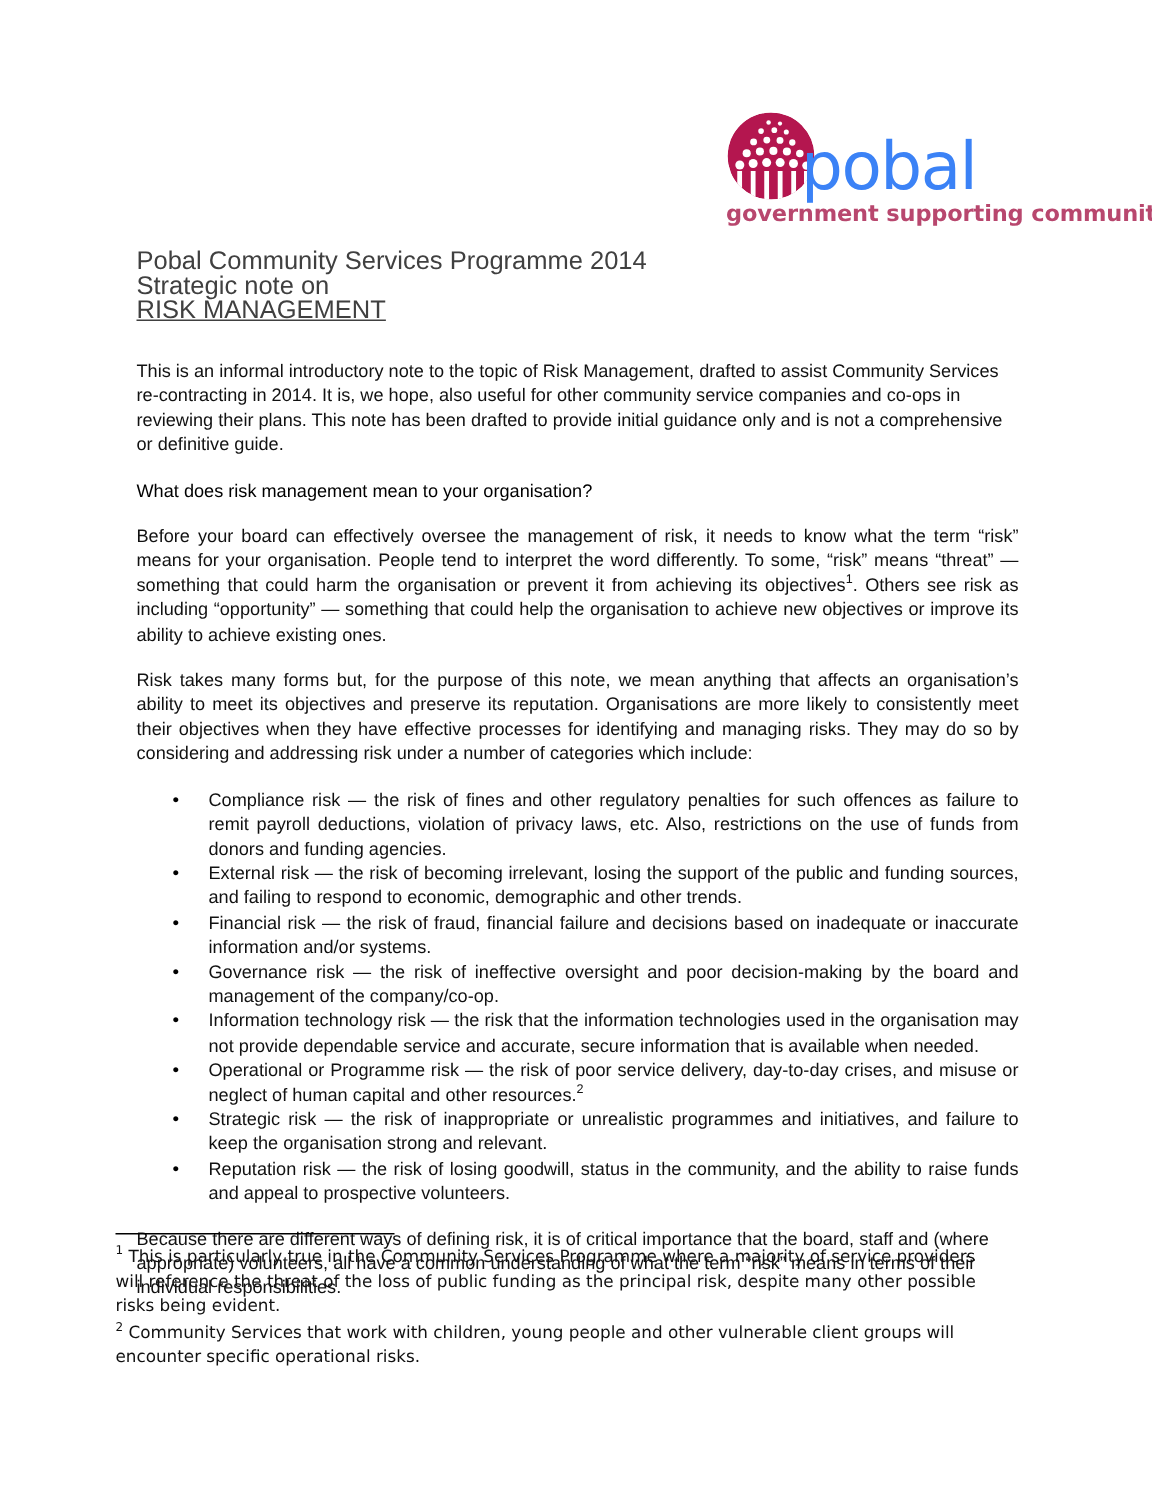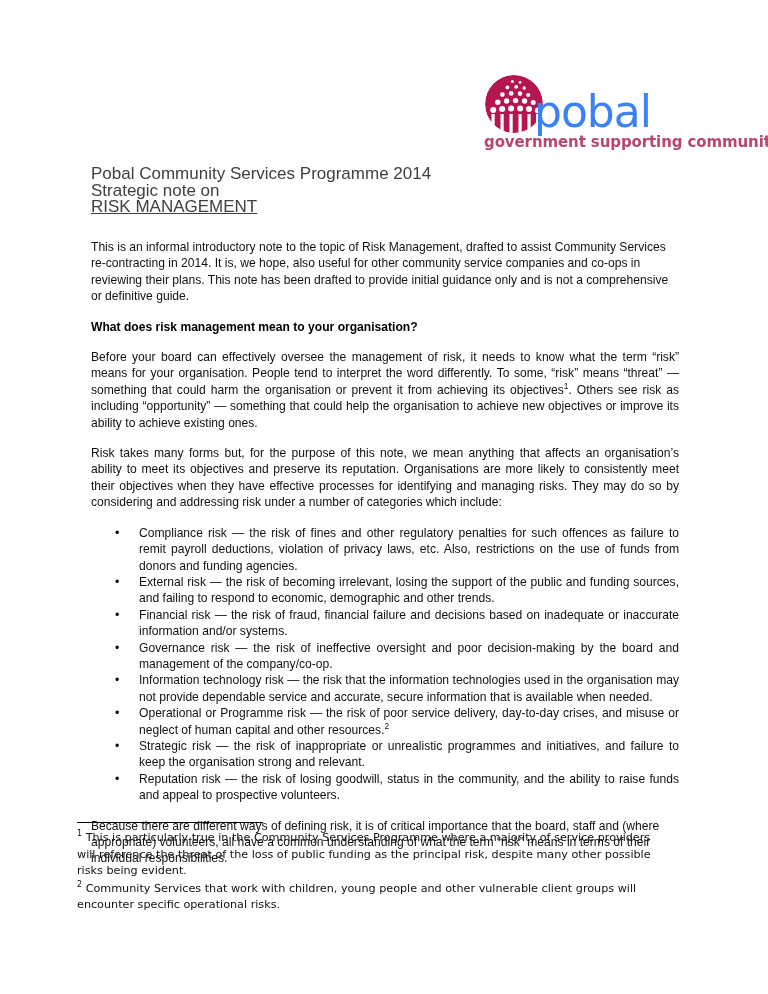--- a/index.html
+++ b/index.html
@@ -98,21 +98,21 @@
     text-align: justify;
     text-justify: inter-word;
   }
   p.left {
     text-align: left;
   }
   .subhead {
     margin: 0 0 14px 0;
     font-size: 12.1px;
     line-height: 16.4px;
-    font-weight: bold;
+    font-weight: normal;
     color: #000;
   }
 
   ul.risk-list {
     margin: 0 0 14px 0;
     padding: 0;
     list-style: none;
   }
   ul.risk-list > li {
     position: relative;

